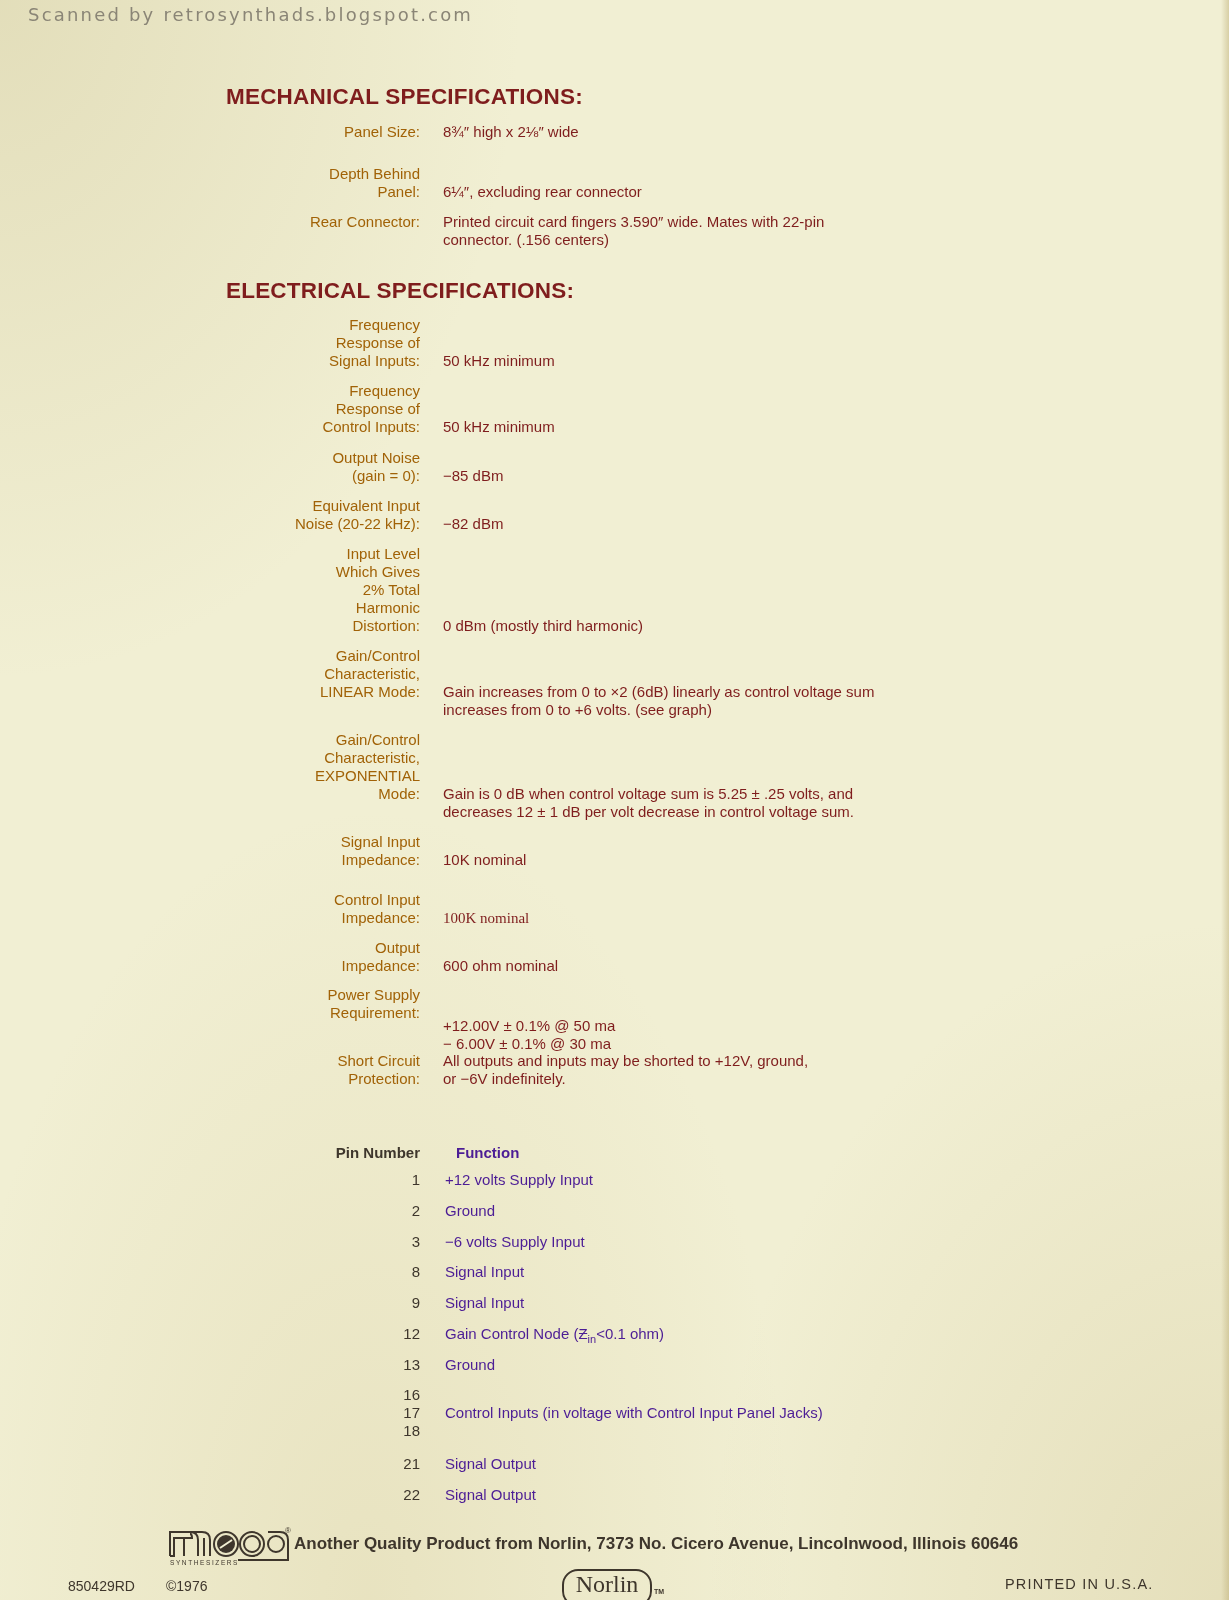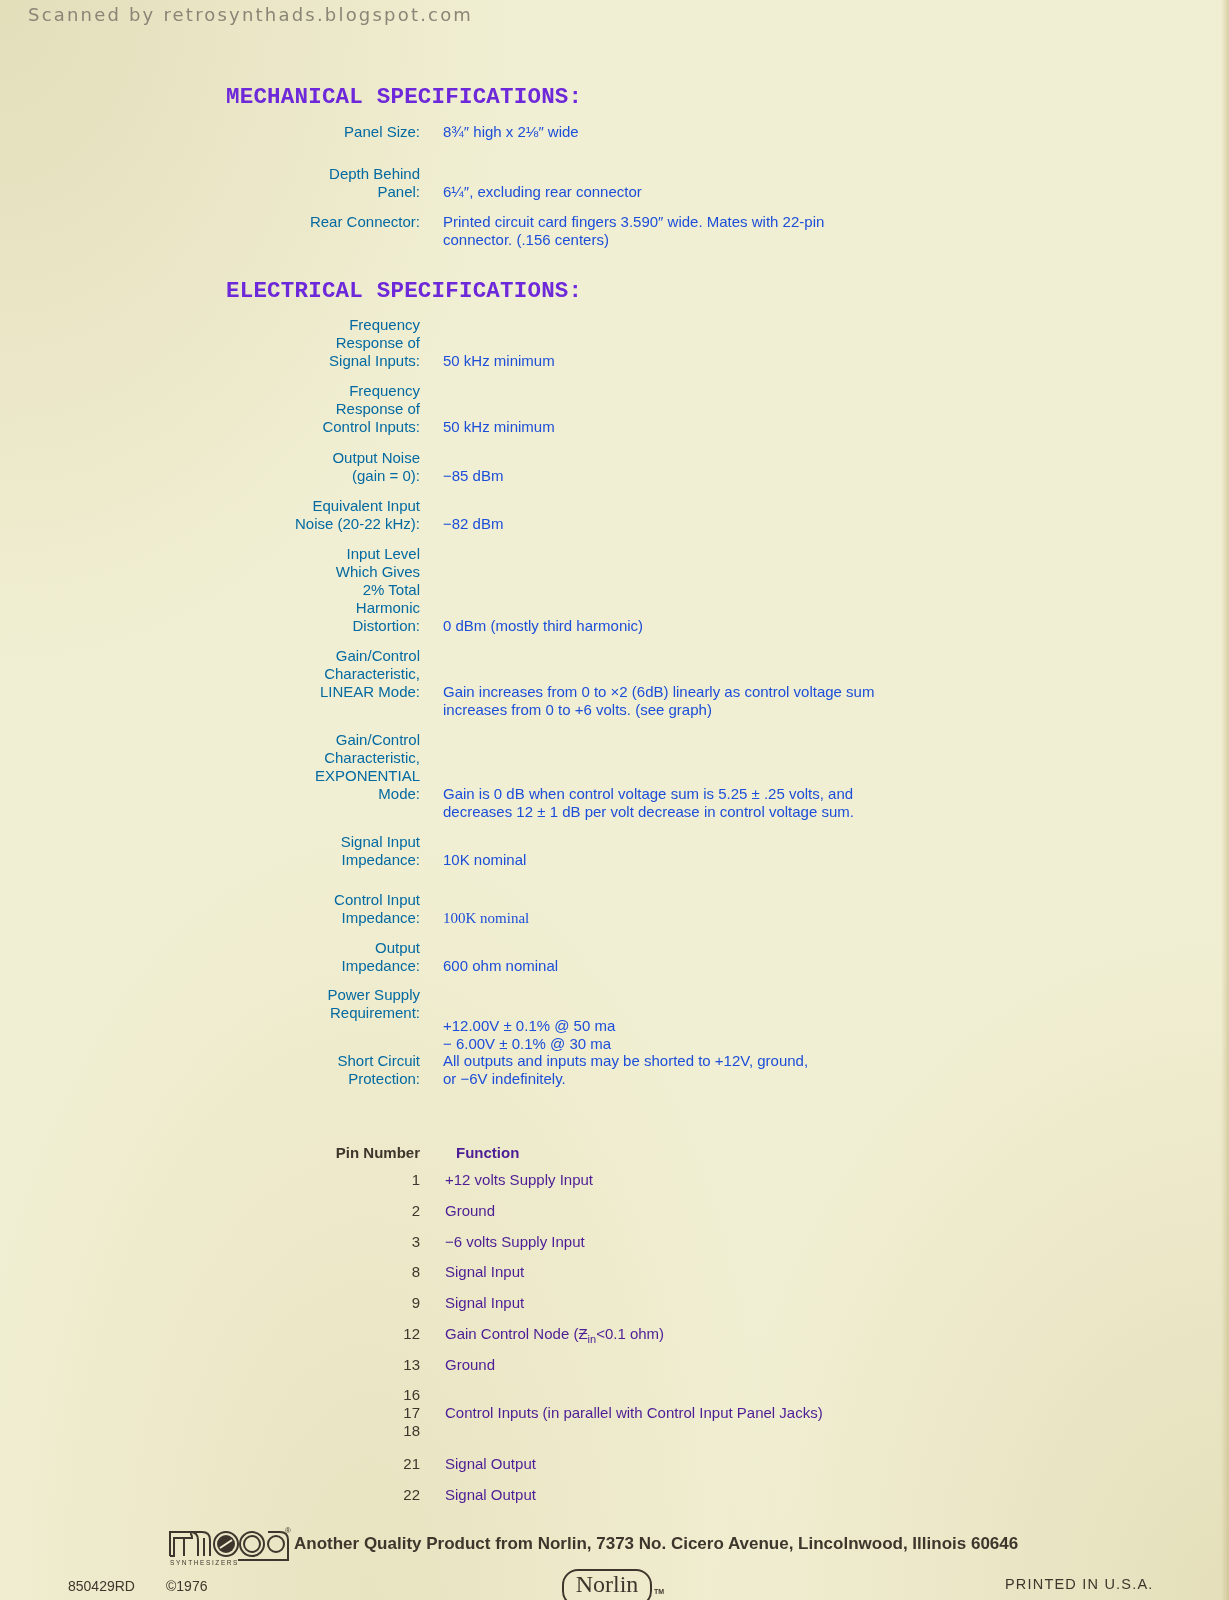--- a/index.html
+++ b/index.html
@@ -14,30 +14,30 @@
     font-family:"Liberation Sans", sans-serif;
   }
   .edge-right { position:absolute; right:0; top:0; width:8px; height:1600px; background:linear-gradient(to right, rgba(210,200,150,0), rgba(190,175,120,0.5)); }
   .watermark {
     position:absolute; left:28px; top:4px;
     font-family:"DejaVu Sans", sans-serif; font-size:18px; letter-spacing:2.2px;
     color:#8a8576;
   }
   .section-title {
     position:absolute; left:226px;
-    font-family:Liberation Mono, monospace; font-weight:bold; font-size:22.5px;
-    color:#6d28d9; letter-spacing:0.2px;
+    font-family:Liberation Sans, sans-serif; font-weight:bold; font-size:22.5px;
+    color:#7f1d1d; letter-spacing:0.2px;
   }
   .row { position:absolute; left:0; width:1229px; }
   .lbl {
     position:absolute; right:809px; 
-    text-align:right; font-size:15px; line-height:18px; color:#0369a1; white-space:pre-line;
+    text-align:right; font-size:15px; line-height:18px; color:#a16207; white-space:pre-line;
   }
   .val {
-    position:absolute; left:443px; font-size:15px; line-height:18px; color:#1d4ed8; white-space:pre-line;
+    position:absolute; left:443px; font-size:15px; line-height:18px; color:#7f1d1d; white-space:pre-line;
   }
   .pin-head { font-weight:bold;margin-left:11px; }
   .pin-num { position:absolute; right:809px; text-align:right; font-size:15px; line-height:18px; color:#3e362c; white-space:pre-line; }
   .pin-fn { position:absolute; left:445px; font-size:15px; line-height:18px; color:#4c1d95; }
   .sub { font-size:11px; vertical-align:-4px; }
   .footer-line {
     position:absolute; left:294px; top:1534px;
     font-weight:bold; font-size:17px; color:#3e362c;
   }
   .moog-logo { position:absolute; left:168px; top:1524px; width:124px; height:42px; }
@@ -180,21 +180,21 @@
   <div class="pin-fn"><span>Gain Control Node (Ƶ</span><span class="sub">in</span><span>&lt;0.1 ohm)</span></div>
 </div>
 <div class="row" style="top:1356px;">
   <div class="pin-num">13</div>
   <div class="pin-fn">Ground</div>
 </div>
 <div class="row" style="top:1386px;">
   <div class="pin-num">16
 17
 18</div>
-  <div class="pin-fn" style="top:18px;">Control Inputs (in parallel with Control Input Panel Jacks)</div>
+  <div class="pin-fn" style="top:18px;">Control Inputs (in voltage with Control Input Panel Jacks)</div>
 </div>
 <div class="row" style="top:1455px;">
   <div class="pin-num">21</div>
   <div class="pin-fn">Signal Output</div>
 </div>
 <div class="row" style="top:1486px;">
   <div class="pin-num">22</div>
   <div class="pin-fn">Signal Output</div>
 </div>
 

